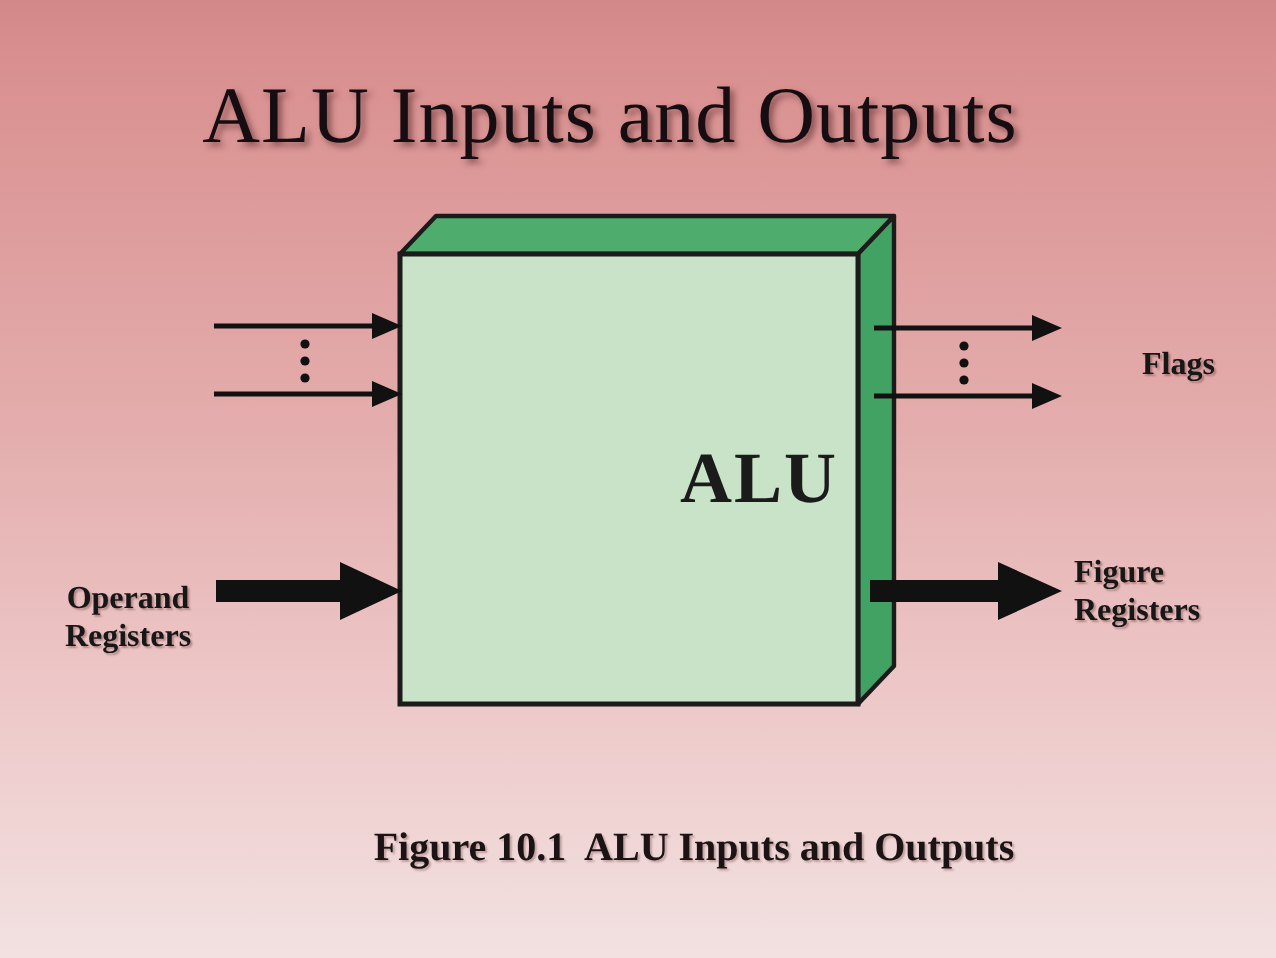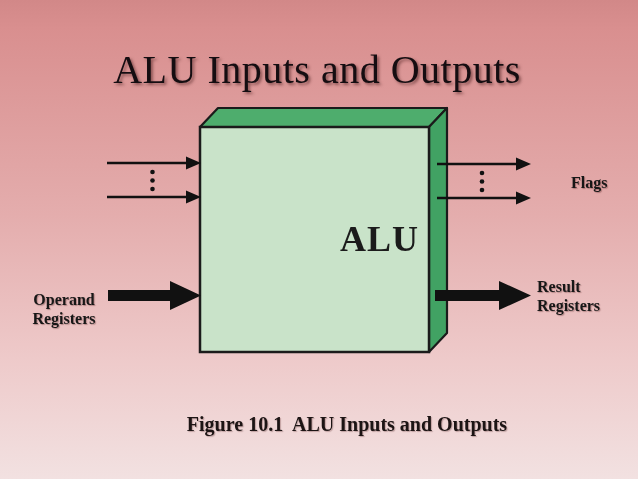--- a/index.html
+++ b/index.html
@@ -15,21 +15,21 @@
     position: absolute;
     top: 34px;
     left: 0;
     width: 610px;
     text-align: center;
     font-size: 40px;
     font-weight: normal;
     letter-spacing: 0.5px;
     color: #150d11;
     text-shadow: 2px 2px 3px rgba(70, 25, 25, 0.55);
-    margin: 12px;
+    margin: 0;
   }
   .diagram-svg {
     position: absolute;
     top: 0;
     left: 0;
     width: 638px;
     height: 479px;
   }
   .lbl {
     position: absolute;
@@ -120,20 +120,20 @@
 
     <polygon points="435,290 499,290 499,281 531,295.5 499,310 499,301 435,301" fill="#111111"></polygon>
   </svg>
 
 
   <div class="lbl lbl-operand">Operand
 Registers</div>
 
   <div class="lbl lbl-flags">Flags</div>
 
-  <div class="lbl lbl-result">Result
+  <div class="lbl lbl-result">Figure
 Registers</div>
 
   <div class="alu-label">ALU</div>
 
   <div class="caption">Figure 10.1  ALU Inputs and Outputs</div>
 
 </div>
 
 </body></html>

